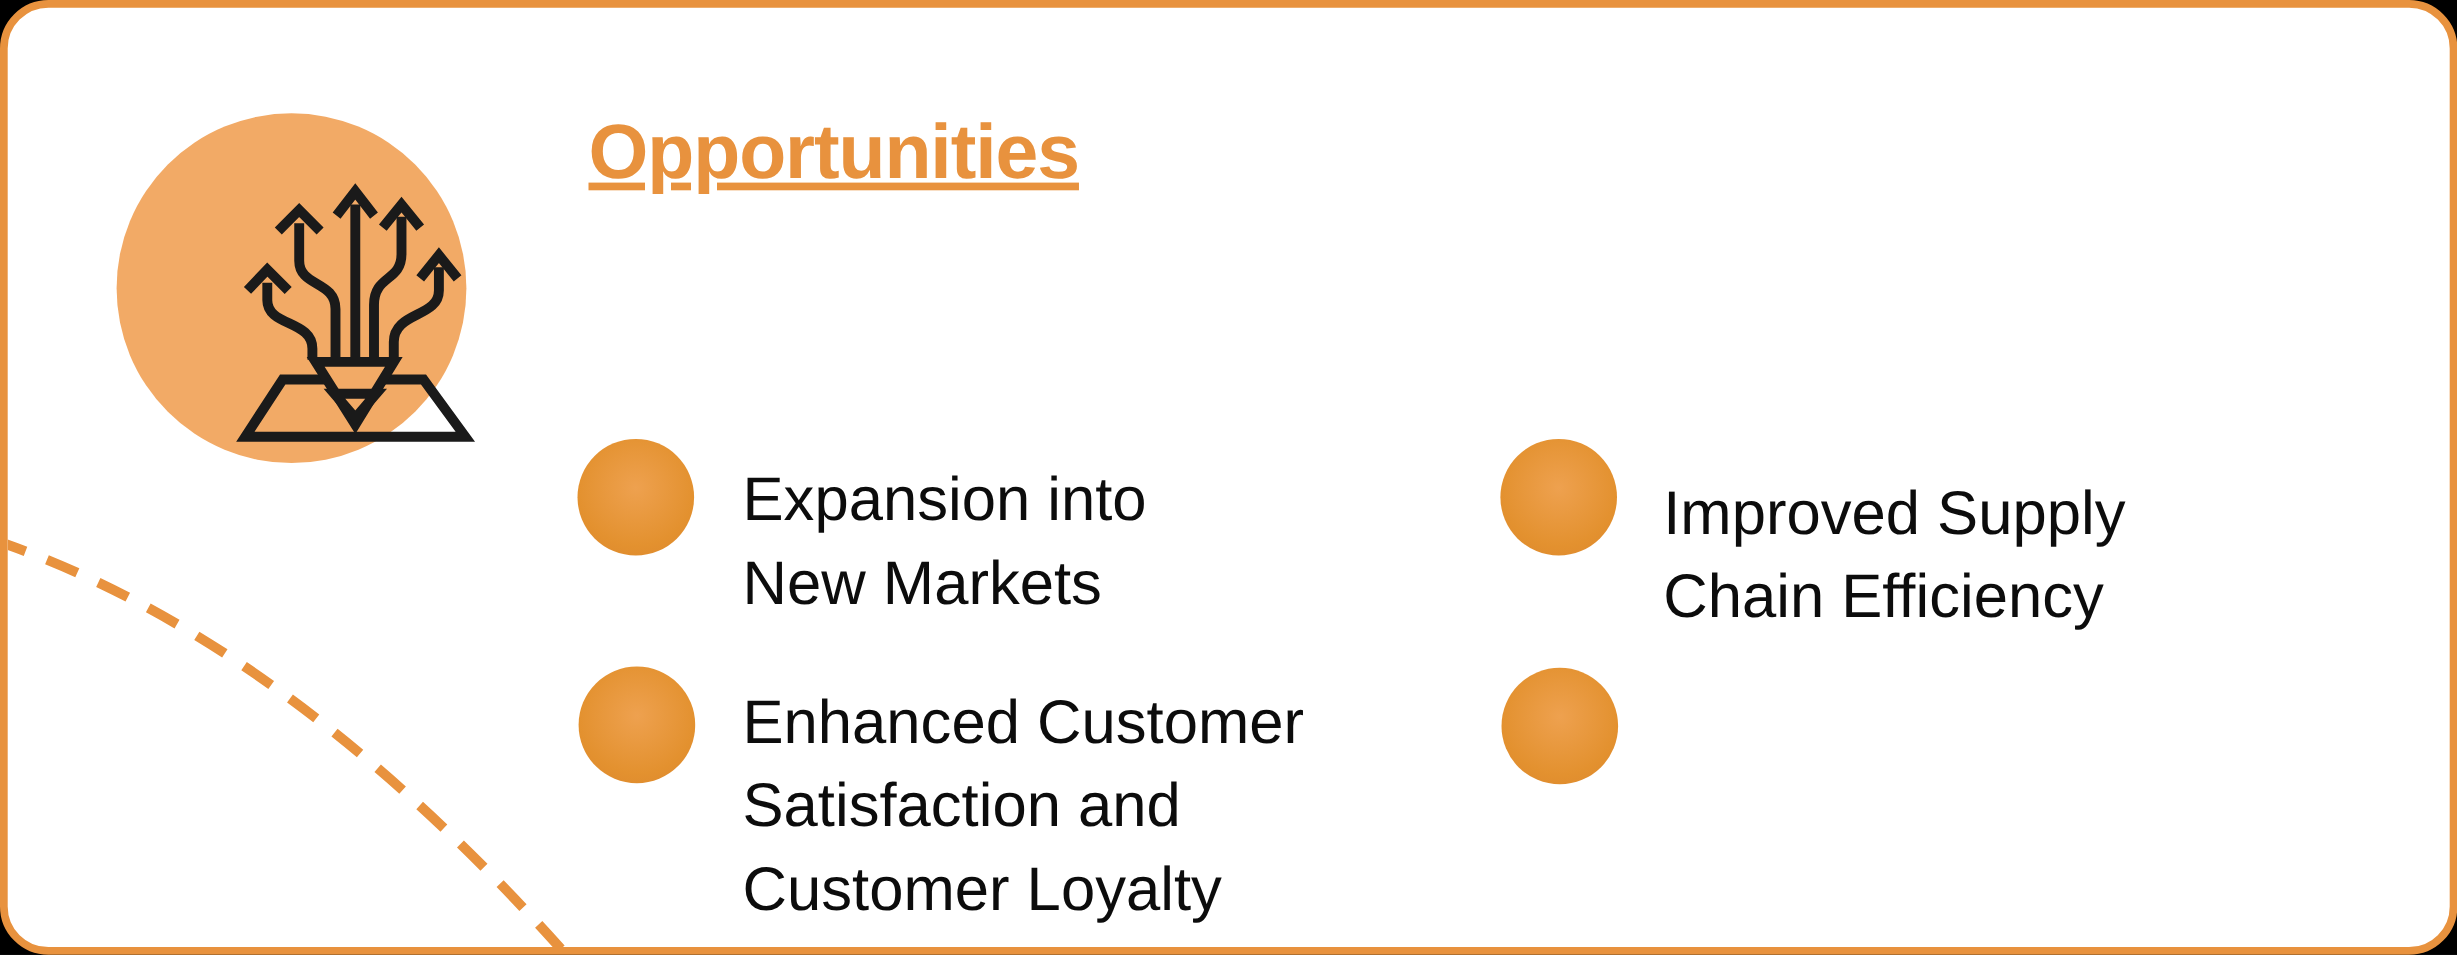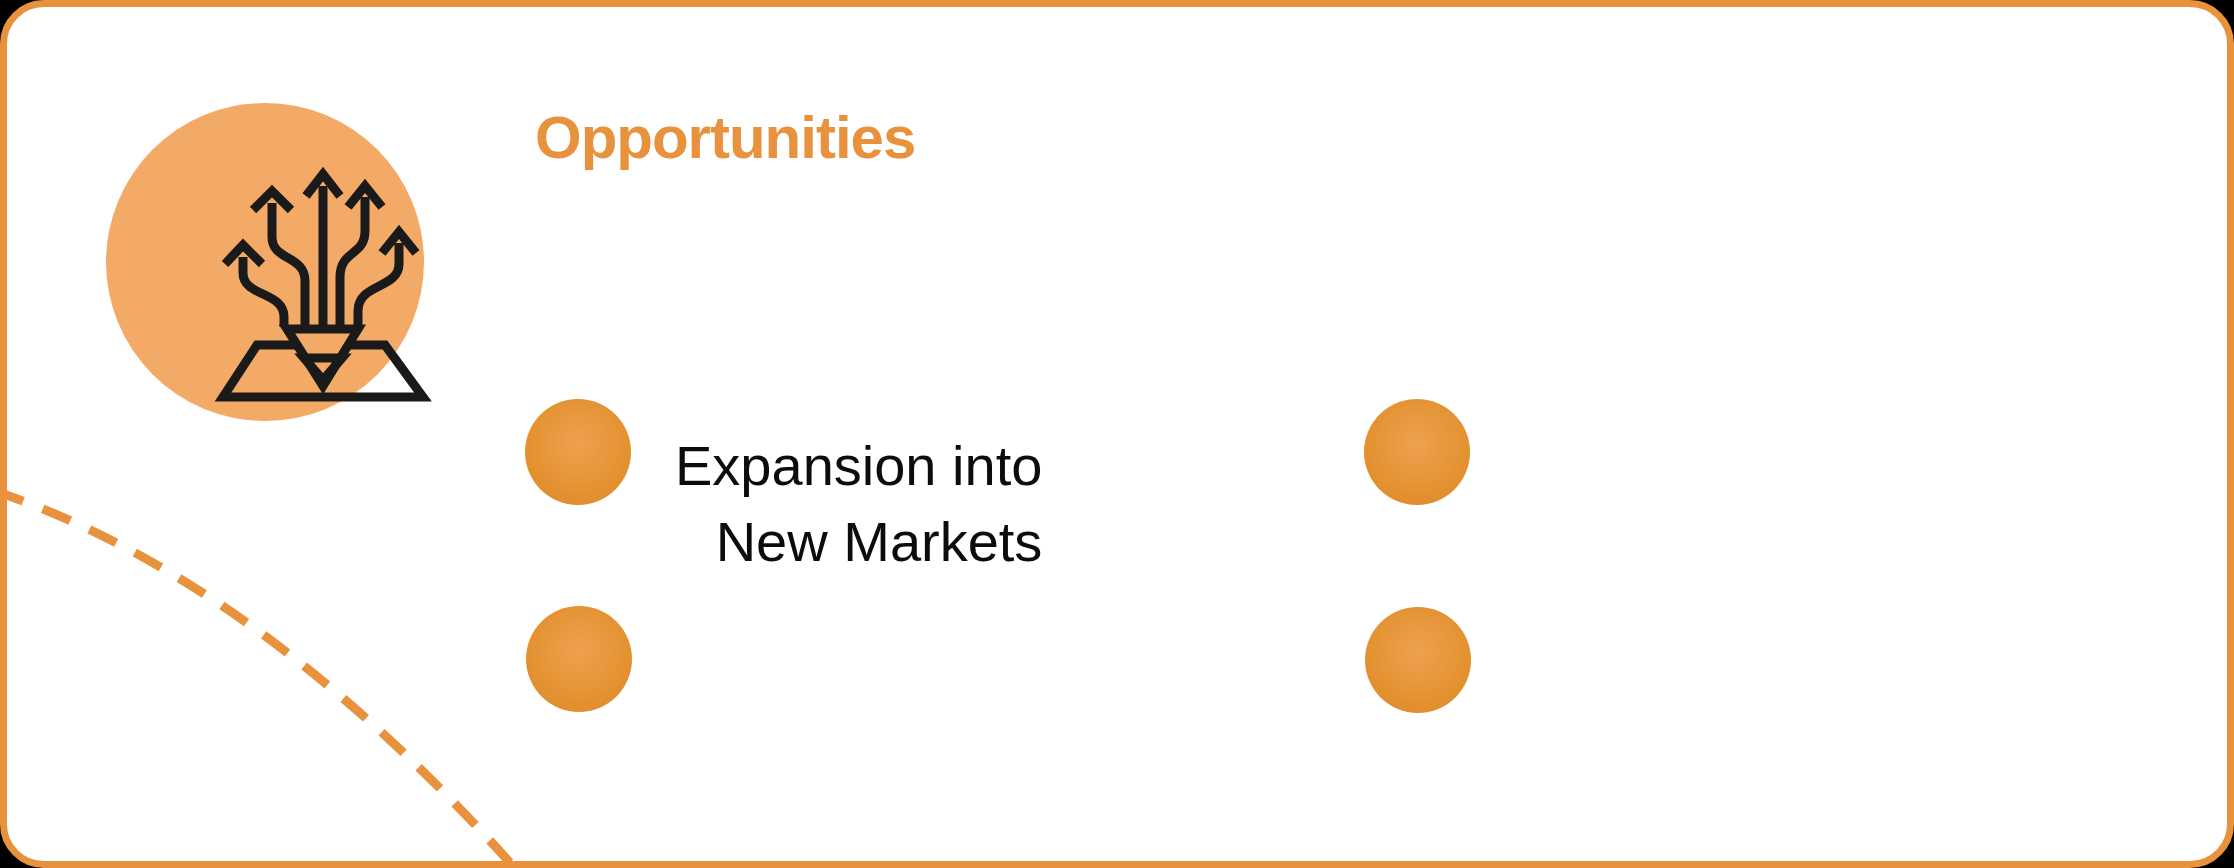--- a/index.html
+++ b/index.html
@@ -29,44 +29,45 @@
   }
   .icon-svg {
     position: absolute;
     left: 198px; top: 152px;
     width: 230px; height: 250px;
   }
   .title {
     position: absolute;
     left: 528px; top: 76px;
     color: #E8923E;
-    font-size: 60px;
+    font-size: 70px;
     font-weight: bold;
     line-height: 110px;
     letter-spacing: -1px;
     white-space: nowrap;
+    text-decoration: underline;
   }
   .item-bullet {
     position: absolute;
     width: 106px; height: 106px;
     border-radius: 50%;
     background: radial-gradient(circle at 50% 42%, #EEA14F 0%, #E3912F 65%, #DB862D 100%);
   }
   .item-label {
     position: absolute;
     color: #0C0C0C;
     font-size: 56px;
     line-height: 76px;
     white-space: pre-line;
   }
   .b-r1-l { left: 518px; top: 392px; }
   .b-r1-r { left: 1357px; top: 392px; }
   .b-r2-l { left: 519px; top: 599px; }
   .b-r2-r { left: 1358px; top: 600px; }
-  .t-r1-l { left: 668px;  top: 421px; text-align: right; }
+  .t-r1-l { left: 668px;  top: 409px; }
   .t-r1-r { left: 1505px; top: 421px; }
   .t-r2-l { left: 668px;  top: 611px; }
   .t-r2-r { left: 1505px; top: 611px; }
   .arc-svg {
     position: absolute;
     left: 0px; top: 448px;
     width: 540px; height: 420px;
   }
 </style>
 </head>
@@ -102,22 +103,27 @@
 
   <div class="title">
     <div>Opportunities</div>
   </div>
 
   <div class="item-bullet b-r1-l"></div>
   <div class="item-label t-r1-l">Expansion into
 New Markets</div>
 
   <div class="item-bullet b-r1-r"></div>
+  <div class="item-label t-r1-r">Improved Supply
+Chain Efficiency</div>
 
   <div class="item-bullet b-r2-l"></div>
+  <div class="item-label t-r2-l">Enhanced Customer
+Satisfaction and
+Customer Loyalty</div>
 
   <div class="item-bullet b-r2-r"></div>
 
   <svg class="arc-svg" viewBox="0 0 540 420">
     <path d="M -12 36 Q 262 129 528 436" fill="none" stroke="#E8923E" stroke-width="9" stroke-dasharray="30 21"></path>
   </svg>
 
 </div>
 
 </body></html>

